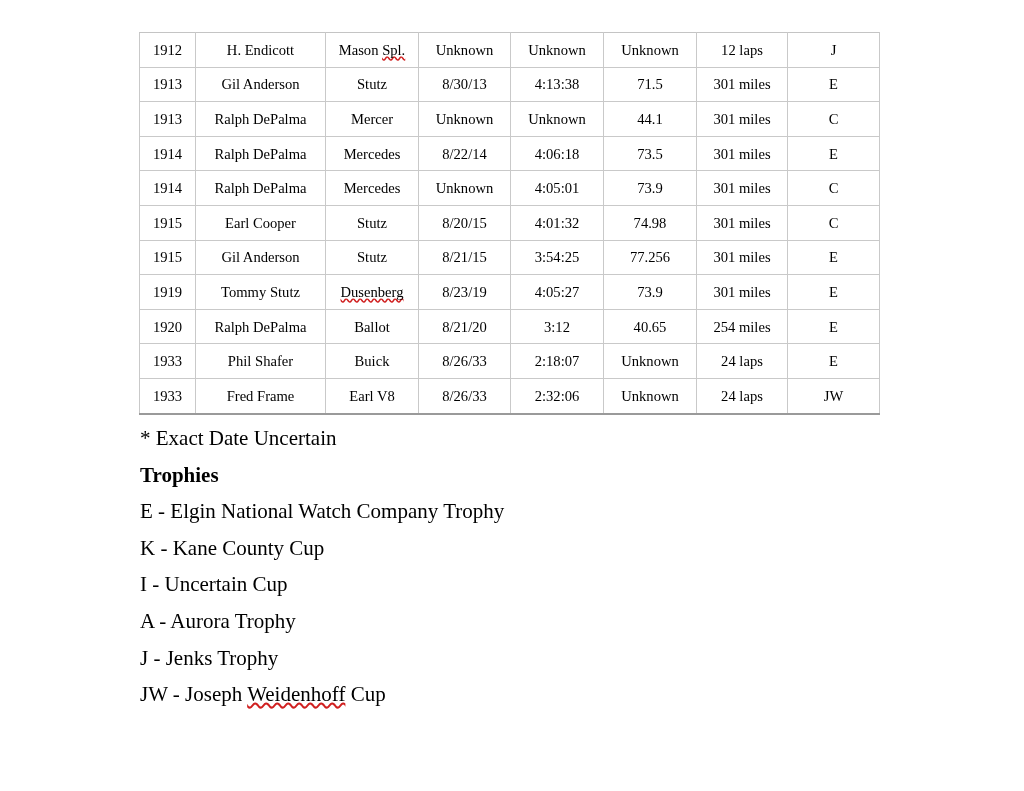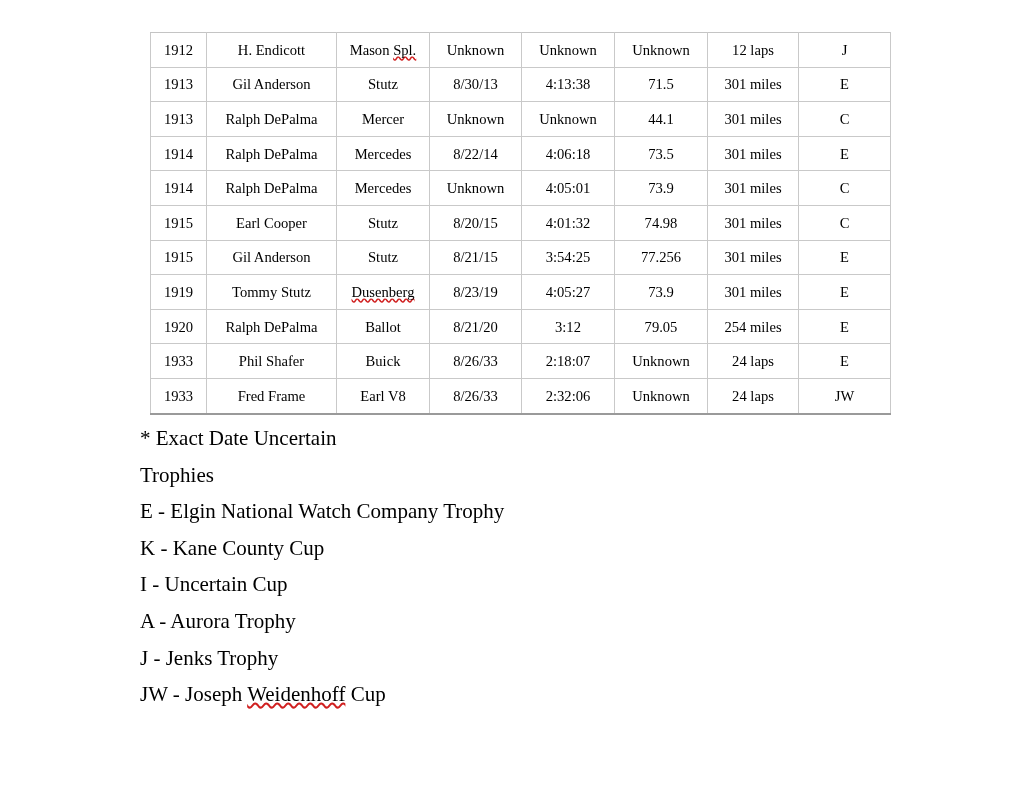--- a/index.html
+++ b/index.html
@@ -13,21 +13,21 @@
     height: 791px;
     position: relative;
     font-family: "Liberation Serif", "DejaVu Serif", serif;
     color: #000000;
     overflow: hidden;
   }
 
   
   #results-table-wrap {
     position: absolute;
-    left: 150px;
+    left: 139px;
     top: 32px;
     width: 740px;
   }
   table.results {
     border-collapse: collapse;
     width: 740px;
     table-layout: fixed;
   }
   table.results td {
     border: 1px solid #c9c9c9;
@@ -72,21 +72,21 @@
     top: 428px;
     width: 700px;
   }
   .note-line {
     font-size: 21px;
     line-height: 1;
     height: 36.6px;
     white-space: nowrap;
   }
   .note-line.bold {
-    font-weight: normal;
+    font-weight: bold;
   }
 </style>
 </head>
 <body>
 
 <div id="results-table-wrap">
   <table class="results">
     <colgroup>
       <col class="c-year">
         <col class="c-driver">
@@ -177,21 +177,21 @@
           <td>73.9</td>
           <td>301 miles</td>
           <td>E</td>
         </tr>
         <tr>
           <td>1920</td>
           <td>Ralph DePalma</td>
           <td>Ballot</td>
           <td>8/21/20</td>
           <td>3:12</td>
-          <td>79.05</td>
+          <td>40.65</td>
           <td>254 miles</td>
           <td>E</td>
         </tr>
         <tr>
           <td>1933</td>
           <td>Phil Shafer</td>
           <td>Buick</td>
           <td>8/26/33</td>
           <td>2:18:07</td>
           <td>Unknown</td>

